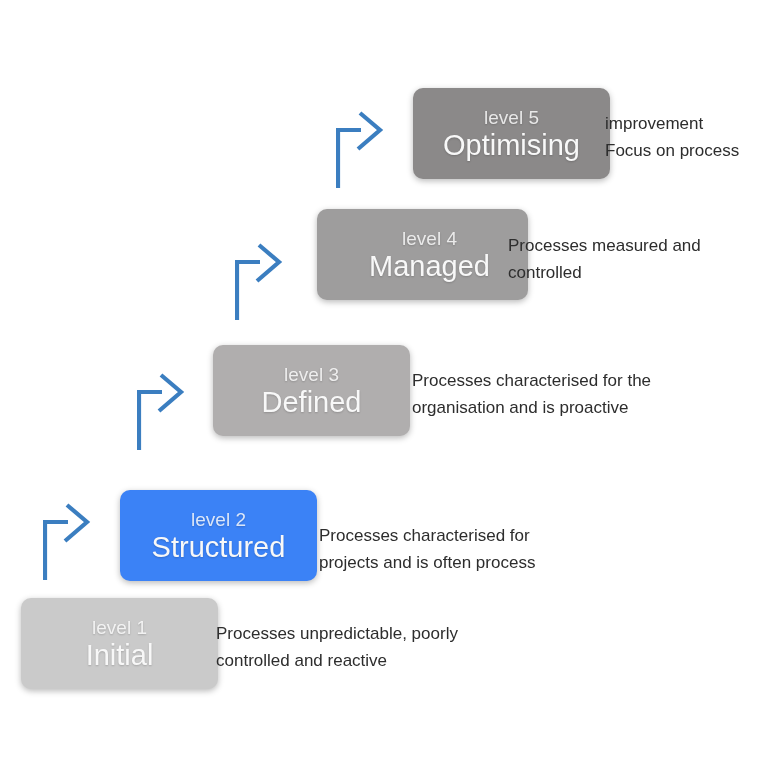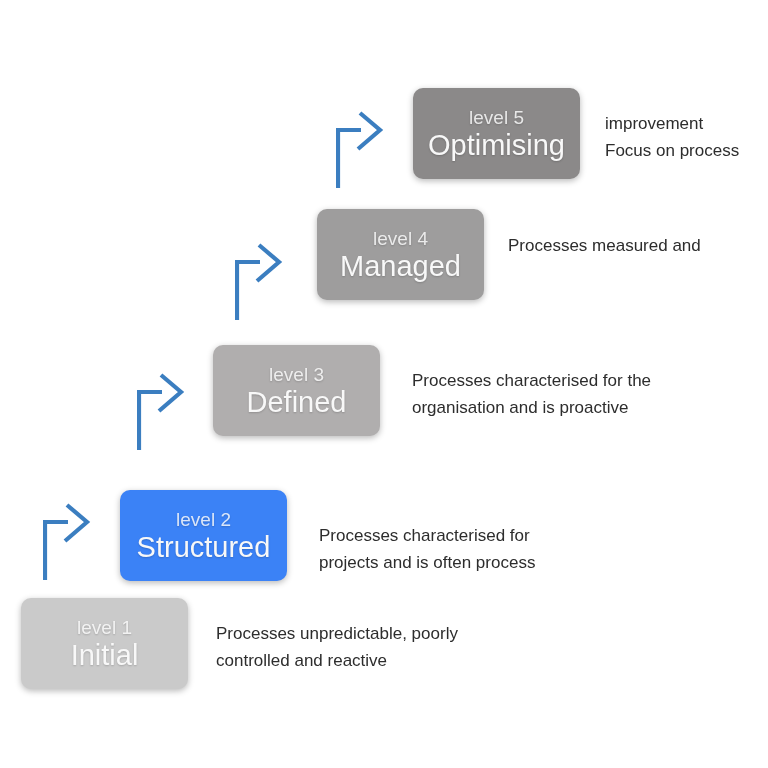--- a/index.html
+++ b/index.html
@@ -5,41 +5,41 @@
   html,body{margin:0;padding:0;background:#ffffff;}
   .canvas{
     position:relative;
     width:768px;height:768px;
     background:#ffffff;
     font-family:"Liberation Sans", sans-serif;
     overflow:hidden;
   }
   .box{
     position:absolute;
-    width:167px;height:91px;
+    width:197px;height:91px;
     border-radius:10px;
     box-shadow:0 2px 6px rgba(0,0,0,0.28);
     display:flex;flex-direction:column;
     align-items:center;justify-content:center;
     text-align:center;
   }
   .box .lvl{
     font-size:19px;line-height:23px;
     color:rgba(255,255,255,0.82);
     text-shadow:0 1px 2px rgba(0,0,0,0.18);
   }
   .box .name{
     font-size:29px;line-height:32px;
     color:#f8f8f8;
     text-shadow:0 1px 2px rgba(0,0,0,0.18);
   }
   .b1{left:21px;top:598px;}
   .b2{left:120px;top:467px;}
   .b3{left:213px;top:345px;}
-  .b4{left:317px;top:209px;}
+  .b4{left:317px;top:209px;padding-left:14px;}
   .b5{left:413px;top:88px;}
 
   .desc{
     position:absolute;
     font-size:17px;line-height:27px;
     color:#2d2d2d;
     white-space:nowrap;
   }
   .d1{left:216px;top:620px;}
   .d2{left:319px;top:496px;margin-top:26px;}
@@ -84,20 +84,21 @@
     <div>Processes characterised for the</div>
     <div>organisation and is proactive</div>
   </div>
 
   <div class="box b4" style="background: rgb(158, 157, 157);">
     <div class="lvl">level 4</div>
     <div class="name">Managed</div>
   </div>
   <div class="desc d4">
     <div>Processes measured and</div>
+    <div>controlled</div>
   </div>
 
   <div class="box b5" style="background: rgb(139, 137, 137);">
     <div class="lvl">level 5</div>
     <div class="name">Optimising</div>
   </div>
   <div class="desc d5">
     <div>improvement</div>
     <div>Focus on process</div>
   </div>

